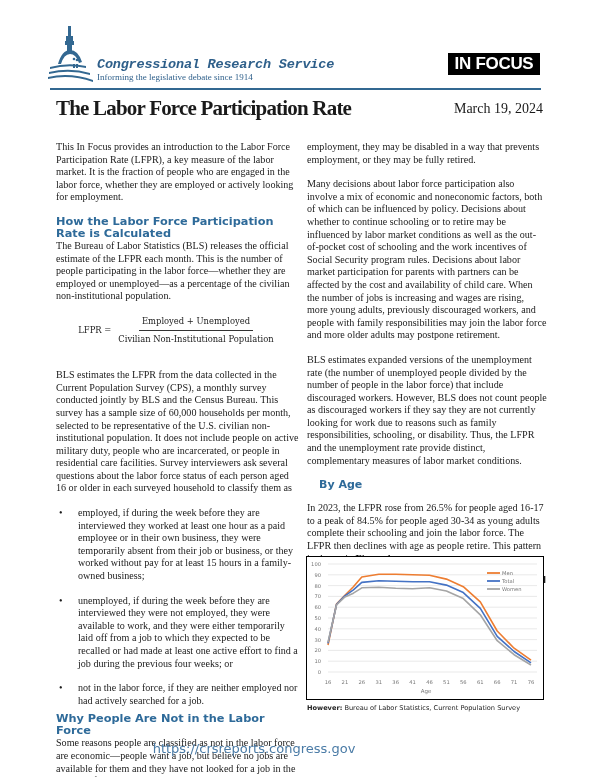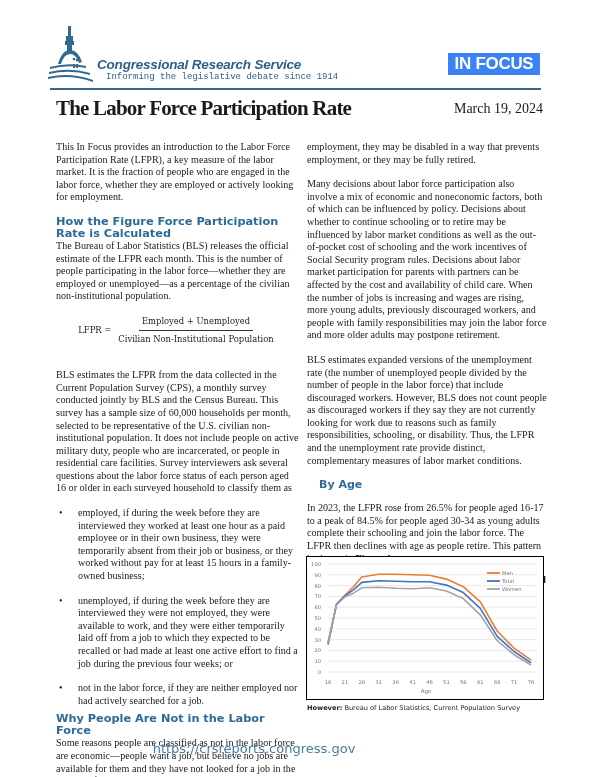--- a/index.html
+++ b/index.html
@@ -1,23 +1,23 @@
 <!DOCTYPE html>
 <html><head>
 <meta charset="utf-8">
 <style>
   html, body { margin:0; padding:0; background:#ffffff; }
   body { width:600px; height:777px; position:relative; overflow:hidden;
          font-family:"Liberation Serif", serif; color:#1a1a1a; }
   .abs { position:absolute; }
   .logo { left:48px; top:26px; width:50px; height:58px; }
-  .crs-name { left:97px; top:57px; font-family:Liberation Sans, sans-serif; font-style:italic; font-weight:bold;
+  .crs-name { left:97px; top:57px; font-family:Liberation Mono, monospace; font-style:italic; font-weight:bold;
               font-size:13.5px; color:#2e5f8a; letter-spacing:-0.2px; }
-  .crs-tag { left:97px; top:72px; font-family:Liberation Mono, monospace; font-size:9px; color:#2e5f8a;margin-left:9px; }
-  .infocus { left:448px; top:53px; width:92px; height:22px; background:#3b82f6; color:#fff;
+  .crs-tag { left:97px; top:72px; font-family:Liberation Serif, serif; font-size:9px; color:#2e5f8a; }
+  .infocus { left:448px; top:53px; width:92px; height:22px; background:#000000; color:#fff;
              font-family:"Liberation Sans", sans-serif; font-size:17px; font-weight:bold;
              line-height:22px; text-align:center; letter-spacing:-0.3px; }
   .rule { left:50px; top:88px; width:491px; height:2px; background:#336891; }
   .date { right:57px; top:101px; font-size:14px;margin-left:33px; }
   .title { left:56px; top:96px; font-size:21px; font-weight:bold; letter-spacing:-0.8px; }
   .col { font-size:10.1px; line-height:12.6px; }
   .col p { margin:0 0 12px 0; }
   .h2 { font-family:"DejaVu Sans", sans-serif; font-weight:bold; color:#2e6a99; font-size:11.3px; line-height:12px; margin:0; }
   .h3 { font-family:"DejaVu Sans", sans-serif; font-weight:bold; color:#2e6a99; font-size:11px; line-height:11px; margin:12px; }
   .bullets { margin:0; padding:0; list-style:none; }
@@ -54,21 +54,21 @@
 </svg>
 <div class="abs crs-name">Congressional Research Service</div>
 <div class="abs crs-tag">Informing the legislative debate since 1914</div>
 <div class="abs infocus">IN FOCUS</div>
 <div class="abs rule"></div>
 <div class="abs date">March 19, 2024</div>
 <div class="abs title">The Labor Force Participation Rate</div>
 
 <div class="abs col" style="left:56px; top:141px; width:243px;">
   <p>This In Focus provides an introduction to the Labor Force Participation Rate (LFPR), a key measure of the labor market. It is the fraction of people who are engaged in the labor force, whether they are employed or actively looking for employment.</p>
-  <div class="h2">How the Figure Force Participation Rate is Calculated</div>
+  <div class="h2">How the Labor Force Participation Rate is Calculated</div>
   <p style="margin-bottom:12px;">The Bureau of Labor Statistics (BLS) releases the official estimate of the LFPR each month. This is the number of people participating in the labor force—whether they are employed or unemployed—as a percentage of the civilian non-institutional population.</p>
   <div class="formula">
     <span>LFPR =</span>
     <span class="frac">
       <span class="num">Employed + Unemployed</span>
       <span class="den">Civilian Non-Institutional Population</span>
     </span>
   </div>
   <p>BLS estimates the LFPR from the data collected in the Current Population Survey (CPS), a monthly survey conducted jointly by BLS and the Census Bureau. This survey has a sample size of 60,000 households per month, selected to be representative of the U.S. civilian non-institutional population. It does not include people on active military duty, people who are incarcerated, or people in residential care facilities. Survey interviewers ask several questions about the labor force status of each person aged 16 or older in each surveyed household to classify them as</p>
   <ul class="bullets">

